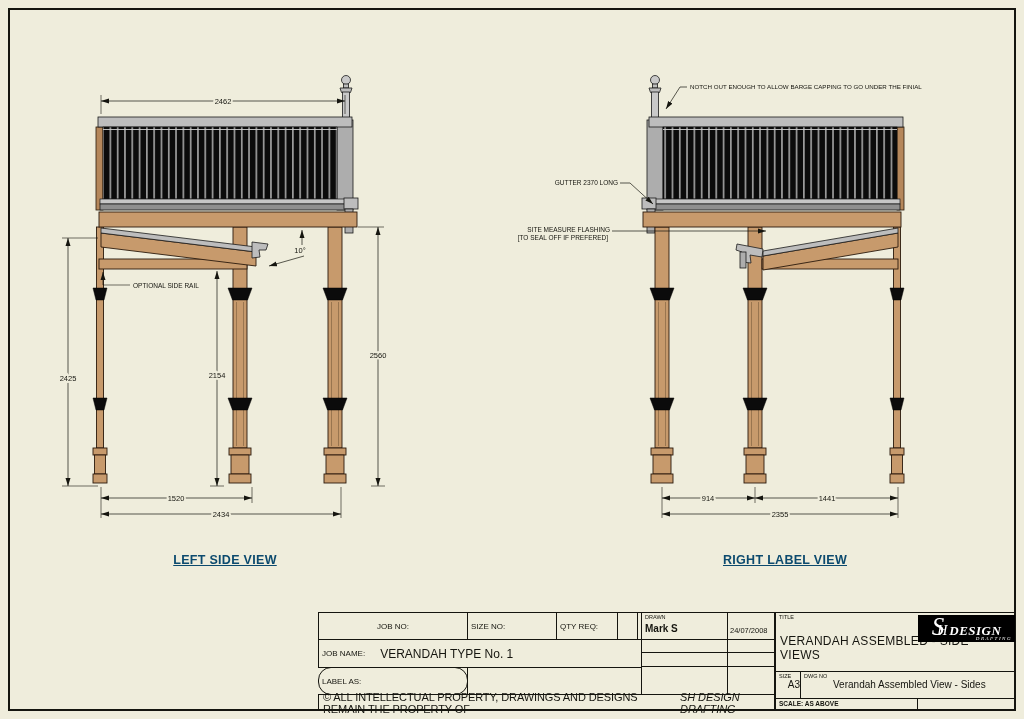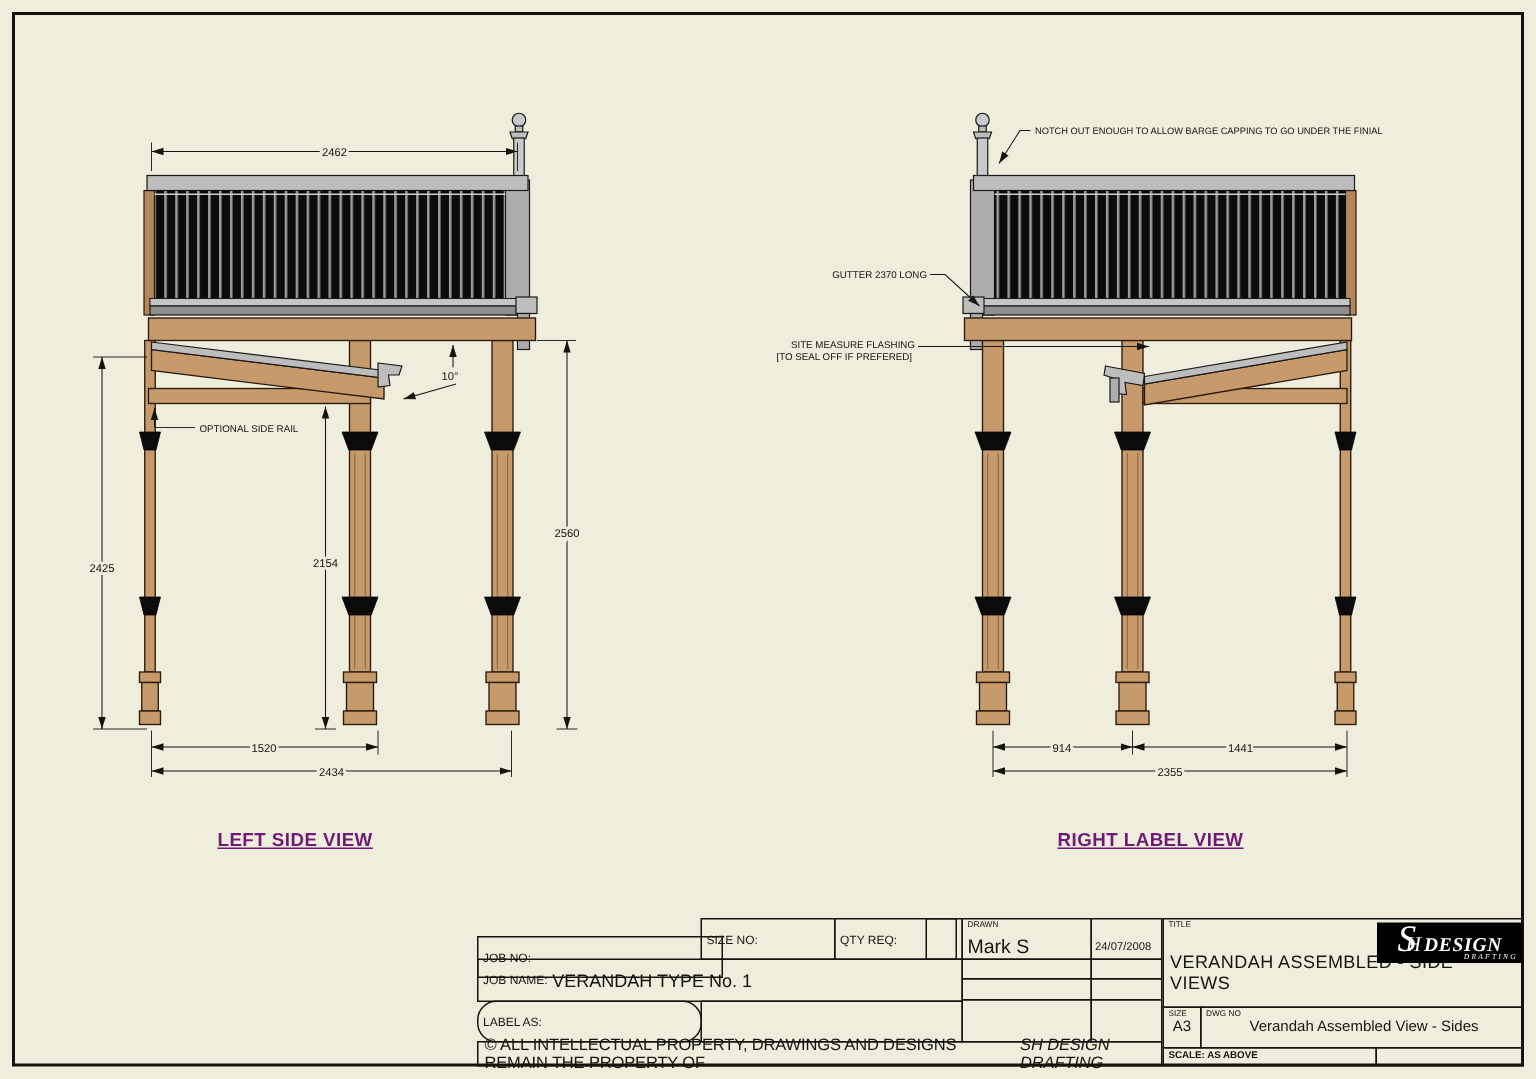--- a/index.html
+++ b/index.html
@@ -14,32 +14,32 @@
   .metal3{fill:#8F8F8F;stroke:#1a1a1a;stroke-width:0.8;}
   .blackpart{fill:#0b0b0b;stroke:#000;stroke-width:0.5;}
   .flute{stroke:#7a5c3d;stroke-width:0.6;}
   .dim{stroke:#15150f;stroke-width:0.7;fill:none;marker-start:url(#arr);marker-end:url(#arr);}
   .ldr{stroke:#15150f;stroke-width:0.7;fill:none;marker-end:url(#arr);}
   .ext{stroke:#15150f;stroke-width:0.6;}
   .dimtext{font:7.5px "Liberation Sans",sans-serif;fill:#15150f;text-anchor:middle;
            paint-order:stroke fill;stroke:#EFEDDC;stroke-width:3.5px;}
   .ann{font:6.5px "Liberation Sans",sans-serif;fill:#15150f;}
   .ann-s{font:6.2px "Liberation Sans",sans-serif;fill:#15150f;}
-  .view-label{position:absolute;width:160px;text-align:left;font-size:12.5px;font-weight:bold;
-              letter-spacing:0.3px;text-decoration:underline;color:#701a75;}
+  .view-label{position:absolute;width:160px;text-align:center;font-size:12.5px;font-weight:bold;
+              letter-spacing:0.3px;text-decoration:underline;color:#0c4a6e;}
   
   #tblock{position:absolute;left:318px;top:612px;width:698px;height:99px;}
   .tb-cell{position:absolute;border:1px solid #15150f;box-sizing:border-box;background:transparent;}
   .tb-label{font-size:8px;padding:0 3px;}
   .tb-tiny{font-size:5.5px;padding:1px 3px 0 3px;}
   .flexmid{display:flex;align-items:center;}
-  .jobname-val{font-size:12px;margin-left:0;}
+  .jobname-val{font-size:12px;margin-left:12px;}
   .title-val{font-size:12px;letter-spacing:0.3px;padding:0 4px;}
   .dwg-val{font-size:10px;padding:0 4px;margin-left:28px;}
-  .a3-val{font-size:10px;text-align:center;}
+  .a3-val{font-size:10px;text-align:right;}
   .scale-val{font-size:6.5px;font-weight:bold;padding:1px 3px;}
   .copy{font-size:11px;letter-spacing:-0.1px;padding:0 4px;display:flex;align-items:center;}
   .copy i{margin-left:3px;}
   #logo{position:absolute;right:0;top:2px;width:97px;height:27px;background:#000;color:#fff;
         display:flex;align-items:baseline;justify-content:center;padding-top:2px;box-sizing:border-box;}
   #logo .ls{font-family:"Liberation Serif",serif;font-style:italic;font-size:25px;line-height:20px;}
   #logo .lh{font-family:"Liberation Serif",serif;font-style:italic;font-size:14px;margin-left:-7px;}
   #logo .ld{font-family:"Liberation Serif",serif;font-style:italic;font-weight:bold;font-size:13px;letter-spacing:0.5px;margin-left:2px;text-align:right;}
   #logo .lf{position:absolute;right:3px;bottom:1px;font-family:"Liberation Serif",serif;font-style:italic;
             font-size:5px;letter-spacing:1.5px;}
@@ -240,34 +240,34 @@
         <text class="ann" x="608" y="240" text-anchor="end">[TO SEAL OFF IF PREFERED]</text>
       </g>
     </g>
   </svg>
 
   <div class="view-label" style="left:145px;top:553px;">LEFT SIDE VIEW</div>
   <div class="view-label" style="left:705px;top:553px;">RIGHT LABEL VIEW</div>
 
   <div id="tblock">
 
-    <div class="tb-cell flexmid" style="left:0;top:12px;width:164px;height:28px;">
+    <div class="tb-cell flexmid" style="left:0;top:0;width:150px;height:28px;justify-content:center;">
       <span class="tb-label">JOB NO:</span>
     </div>
     <div class="tb-cell flexmid" style="left:149px;top:0;width:90px;height:28px;">
       <span class="tb-label">SIZE NO:</span>
     </div>
     <div class="tb-cell flexmid" style="left:238px;top:0;width:82px;height:28px;">
       <span class="tb-label">QTY REQ:</span>
     </div>
     <div class="tb-cell" style="left:299px;top:0;width:25px;height:28px;"></div>
 
     <div class="tb-cell" style="left:323px;top:0;width:87px;height:28px;">
       <div class="tb-tiny">DRAWN</div>
-      <div style="font-size:13px;padding:3px 3px 0 3px;">Mark S</div>
+      <div style="font-size:10px;padding:3px 3px 0 3px;font-weight:bold;">Mark S</div>
     </div>
     <div class="tb-cell" style="left:409px;top:0;width:48px;height:28px;">
       <div style="font-size:7.5px;padding:13px 2px 0 2px;">24/07/2008</div>
     </div>
 
     <div class="tb-cell flexmid" style="left:0;top:27px;width:324px;height:29px;">
       <span class="tb-label">JOB NAME:</span>
       <span class="jobname-val">VERANDAH TYPE No. 1</span>
     </div>
 

